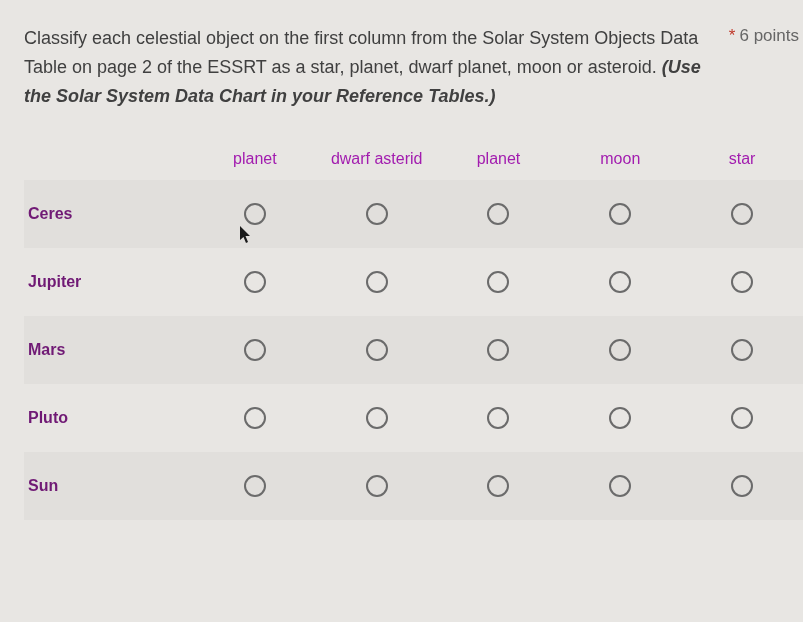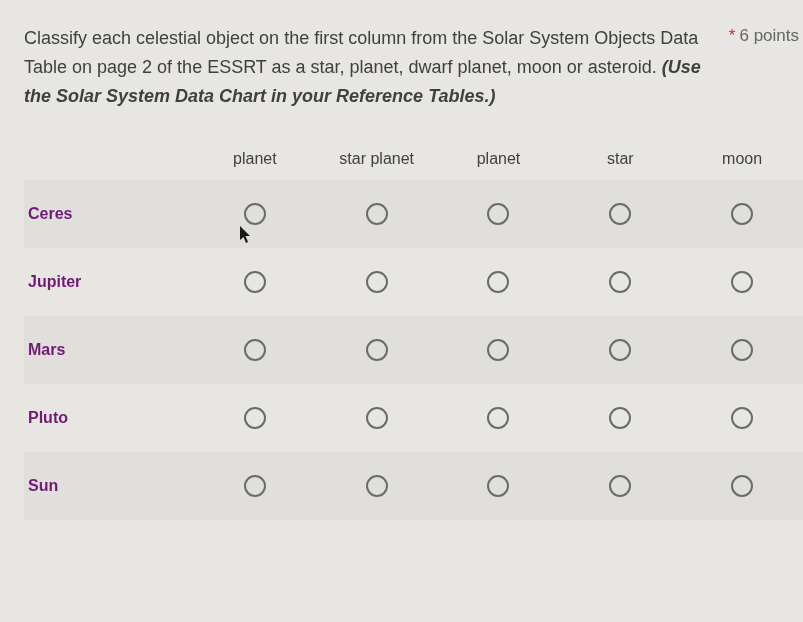--- a/index.html
+++ b/index.html
@@ -48,21 +48,21 @@
       margin-top: 40px;
     }
     .grid-header {
       display: grid;
       grid-template-columns: 170px repeat(5, 1fr);
       padding-bottom: 12px;
     }
     .col-header {
       text-align: center;
       font-size: 16px;
-      color: #404040;
+      color: #a21caf;
       font-weight: 500;
     }
     .grid-row {
       display: grid;
       grid-template-columns: 170px repeat(5, 1fr);
       align-items: center;
       height: 68px;
     }
     .grid-row:nth-child(even) {
       background: #e1dfdc;
@@ -102,24 +102,24 @@
   </div>
   <div class="points-badge">
     <span class="required-asterisk">*</span><span>6 points</span>
   </div>
 </div>
 
 <div class="grid-container">
   <div class="grid-header">
     <div></div>
     <div class="col-header">planet</div>
-    <div class="col-header">star planet</div>
+    <div class="col-header">dwarf asterid</div>
     <div class="col-header">planet</div>
+    <div class="col-header">moon</div>
     <div class="col-header">star</div>
-    <div class="col-header">moon</div>
   </div>
 
   <div class="grid-row">
     <div class="row-label">Ceres</div>
     <div class="radio-cell">
         <div class="radio-circle"></div>
       </div>
     <div class="radio-cell">
         <div class="radio-circle"></div>
       </div>

